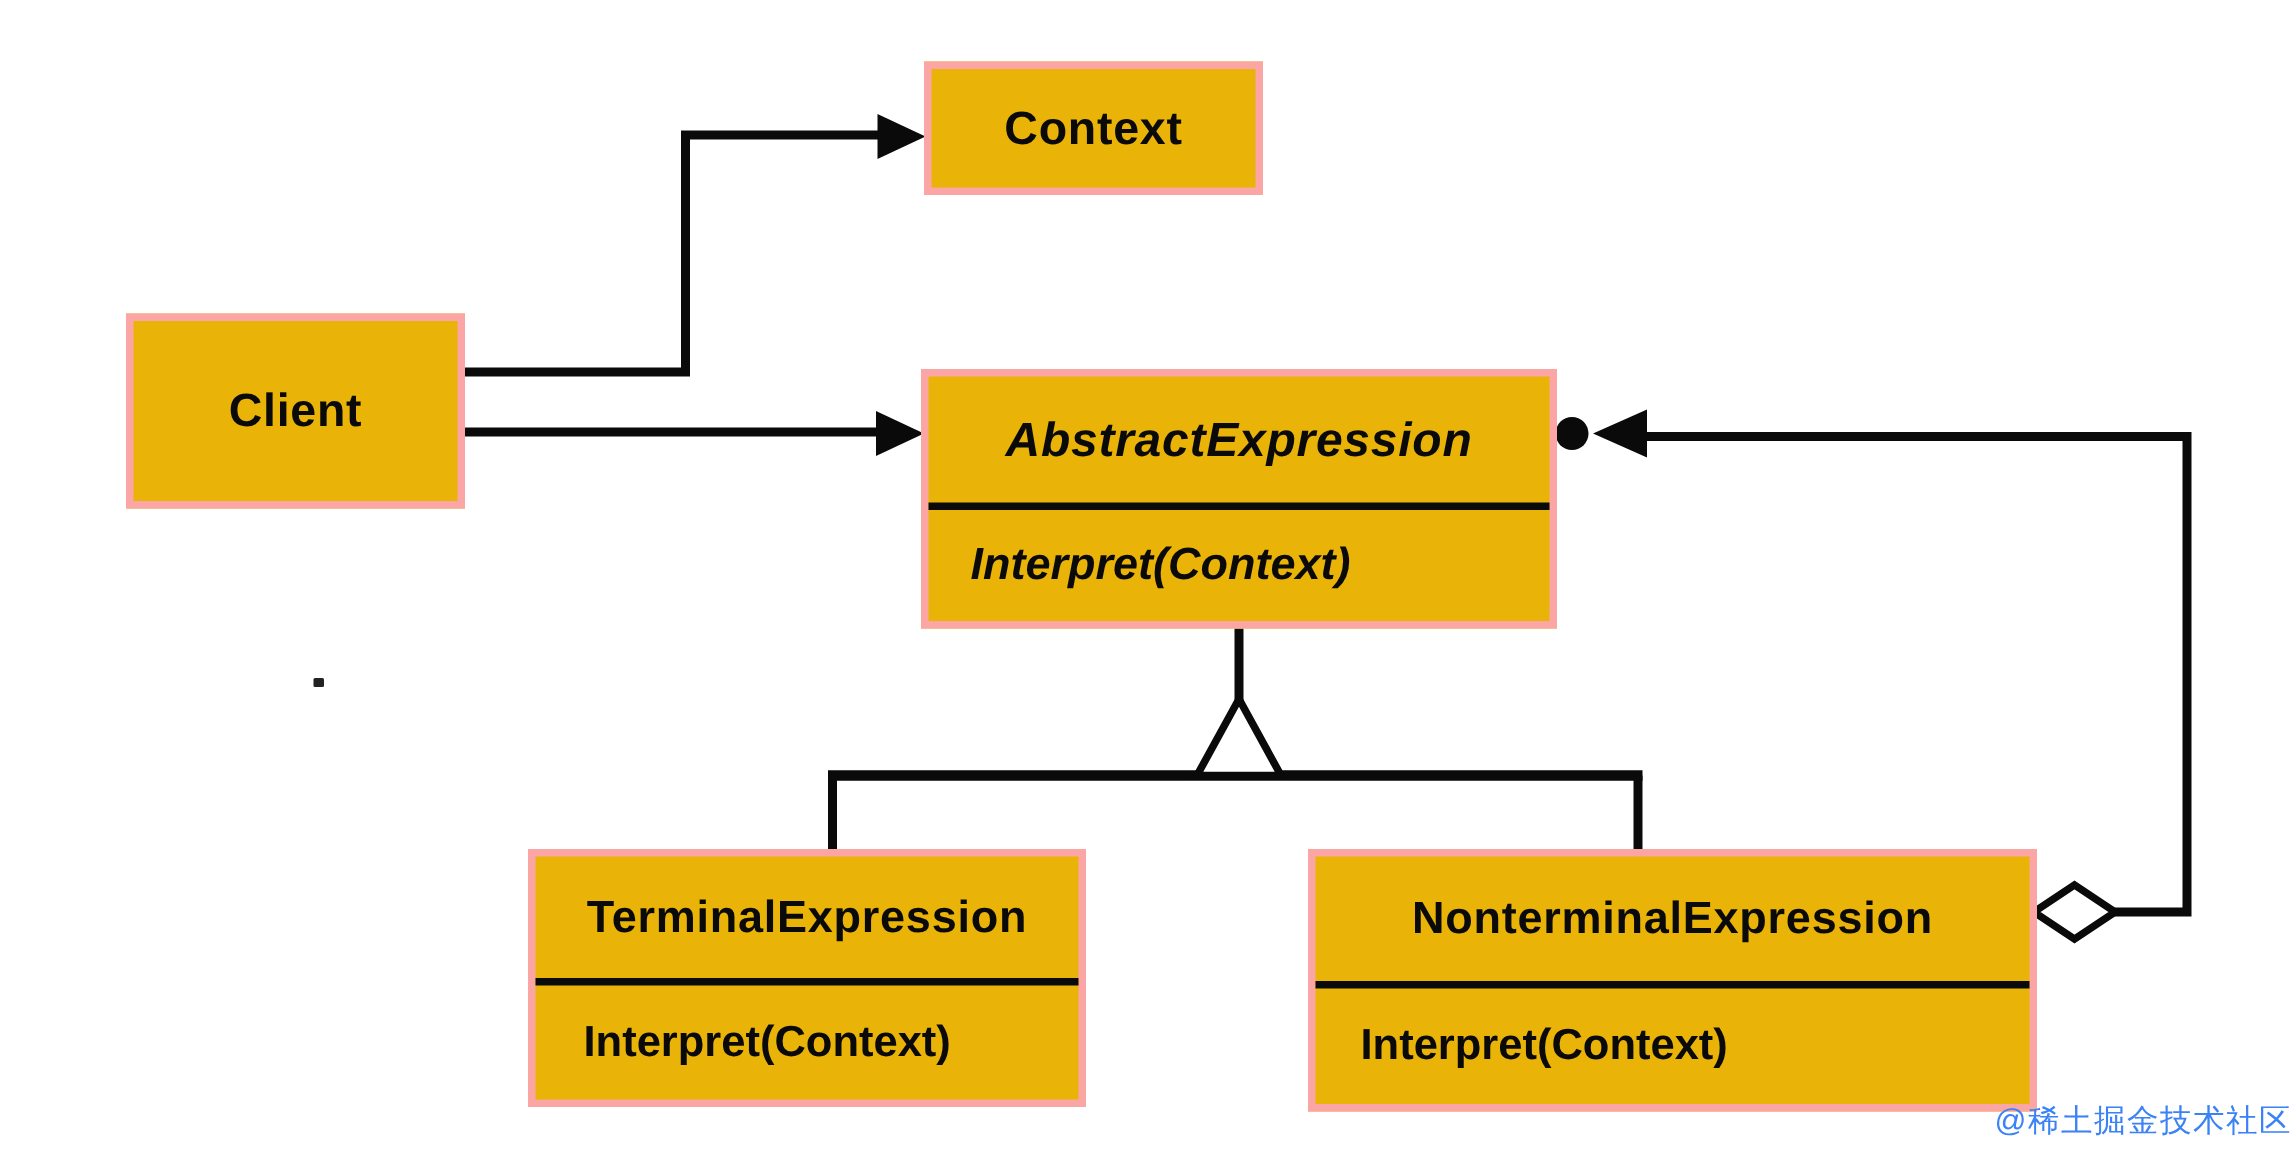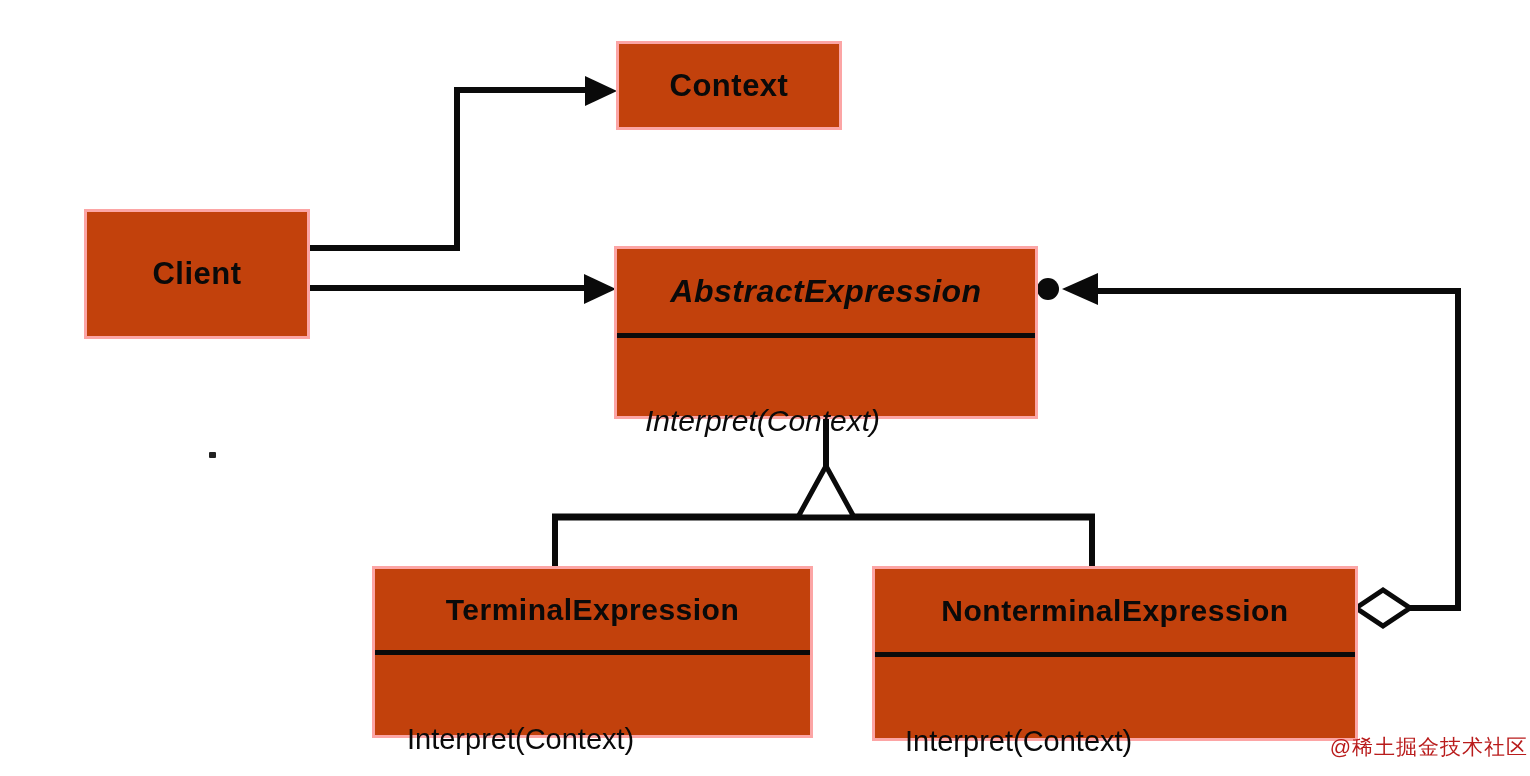--- a/index.html
+++ b/index.html
@@ -6,64 +6,63 @@
   #canvas{
     position:relative;
     width:1530px;height:776px;
     background:#ffffff;
     font-family:"Liberation Sans", sans-serif;
     overflow:hidden;
   }
   svg.connectors{position:absolute;left:0;top:0;width:1530px;height:776px;}
   .uml-box{
     position:absolute;
-    background:#c2410c;
-    border:3px solid #fca5a5;
+    background:#eab308;
+    border:5px solid #fca5a5;
     box-sizing:border-box;
     color:#0a0a0a;
   }
   .uml-title{
     display:flex;align-items:center;justify-content:center;
     font-weight:700;
     letter-spacing:0.5px;
     white-space:nowrap;
   }
   .uml-method{
     display:flex;align-items:center;
-    font-weight:400;
+    font-weight:700;
     white-space:nowrap;
-    margin-top:46px;
   }
   .divider{border-top:5px solid #0a0a0a;}
   .italic{font-style:italic;}
 
   
   #context-box{left:616px;top:41px;width:226px;height:89px;}
   #context-box .uml-title{height:100%;font-size:31px;}
   #client-box{left:84px;top:209px;width:226px;height:130px;}
   #client-box .uml-title{height:100%;font-size:31px;}
 
   
   #abstract-box{left:614px;top:246px;width:424px;height:173px;}
   #abstract-box .uml-title{height:84px;font-size:32px;border-radius:17px;}
   #abstract-box .uml-method{height:74px;font-size:30px;padding-left:28px;}
-  #terminal-box{left:372px;top:566px;width:441px;height:172px;}
+  #terminal-box{left:352px;top:566px;width:372px;height:172px;}
   #terminal-box .uml-title{height:81px;font-size:30px;}
   #terminal-box .uml-method{height:76px;font-size:29px;padding-left:32px;}
   #nonterminal-box{left:872px;top:566px;width:486px;height:175px;}
   #nonterminal-box .uml-title{height:83px;font-size:30px;border-radius:27px;}
   #nonterminal-box .uml-method{height:77px;font-size:29px;padding-left:30px;}
 
   #scan-dot{
     position:absolute;left:209px;top:452px;width:7px;height:6px;
     background:#222;border-radius:1px;
   }
   #watermark{
     position:absolute;right:2px;top:733px;
-    font-size:21px;color:#b91c1c;
+    font-size:21px;color:#3b82f6;
     letter-spacing:1px;white-space:nowrap;
   }
 </style>
 </head>
 <body>
 
 <div id="canvas">
 
   <svg class="connectors" viewBox="0 0 1530 776" xmlns="http://www.w3.org/2000/svg">
 

